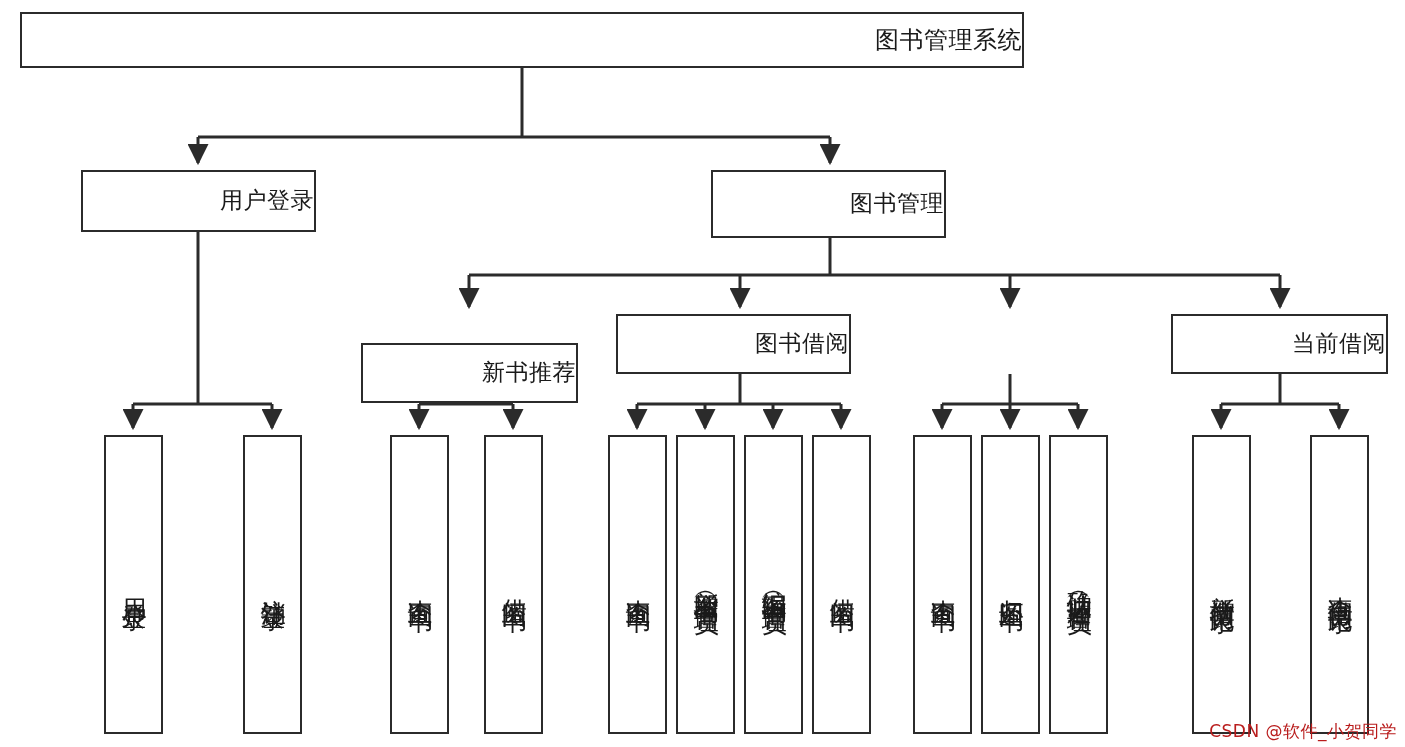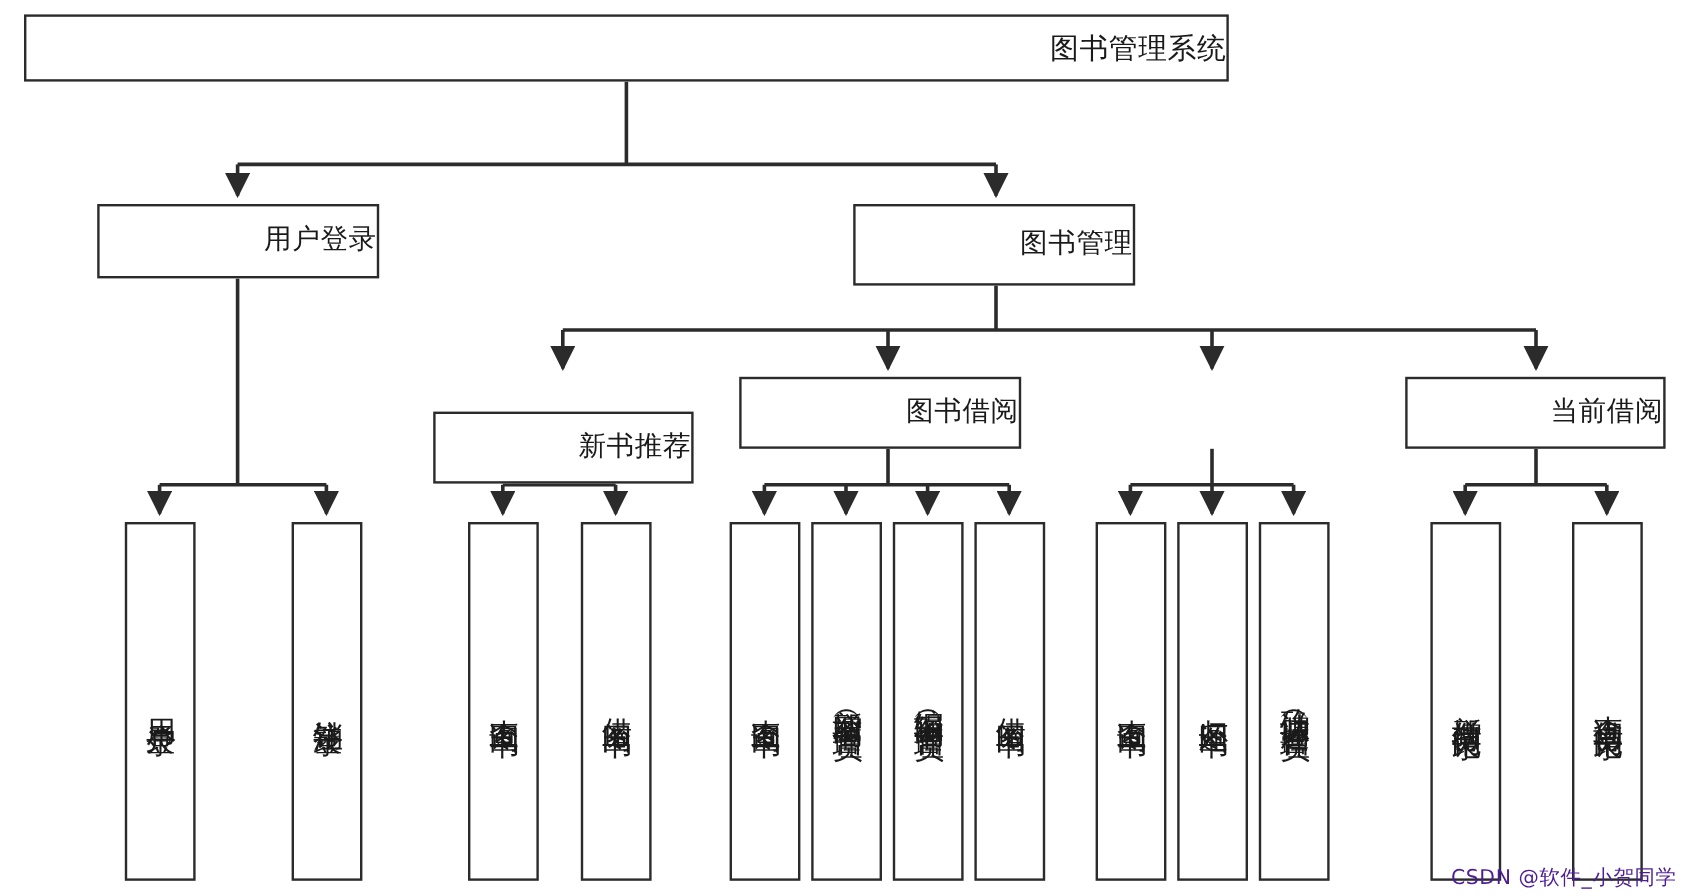--- a/index.html
+++ b/index.html
@@ -61,21 +61,21 @@
     font-size: 25px;
     line-height: 1.06;
     letter-spacing: 3px;
     white-space: nowrap;
   }
   #watermark {
     position: absolute;
     right: 8px;
     bottom: 4px;
     font-size: 17px;
-    color: #4c1d95;
+    color: #b91c1c;
     letter-spacing: 0.5px;
     white-space: nowrap;
     user-select: none;
   }
 </style>
 </head>
 <body>
 
 <div id="canvas">
 

